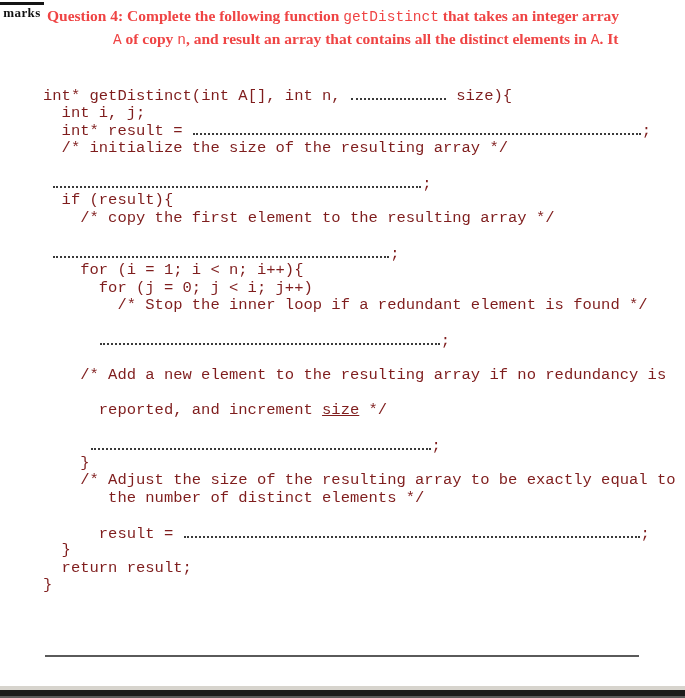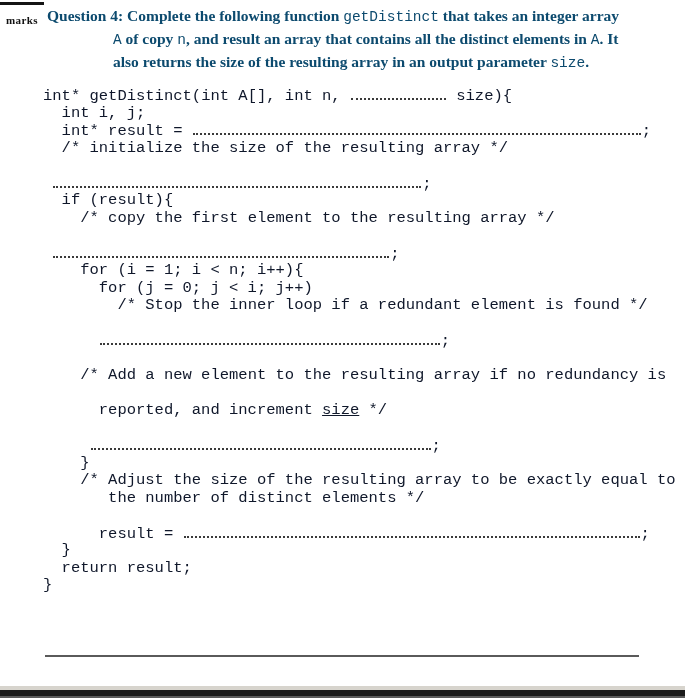--- a/index.html
+++ b/index.html
@@ -5,39 +5,39 @@
   html,body { margin:0; padding:0; background:#e9e9e9; }
   #page {
     position:relative; width:685px; height:698px; background:#ffffff;
     overflow:hidden; font-family:"Liberation Serif", serif; color:#1b1b1b;
   }
   
   #marks-box {
     position:absolute; top:2px; left:0; width:44px;
     border-top:3px solid #141414; text-align:center;
     font-family:"Liberation Serif", serif; font-weight:bold;
-    font-size:11px; letter-spacing:0.4px; padding-top:9px; color:#111;
+    font-size:13px; letter-spacing:0.4px; padding-top:0; color:#111;
   }
   
   #question {
     position:absolute; top:5px; left:47px; width:622px;
     font-size:15.5px; font-weight:bold; line-height:22px;
-    color:#0c4a6e;
+    color:#ef4444;
   }
   .q-line { white-space:nowrap; }
   .q-line.cont { padding-left:66px; }
   .q-mono {
     font-family:"Liberation Mono", monospace; font-weight:normal;
     font-size:14.5px; letter-spacing:0;
   }
   
   #code {
     position:absolute; top:87px; left:43px; width:630px;
     font-family:"Liberation Mono", monospace; font-size:15.5px;
-    line-height:17.5px; color:#0f172a; white-space:pre;
+    line-height:17.5px; color:#7f1d1d; white-space:pre;
   }
   .code-line { height:17.5px; }
   .fill-blank {
     display:inline-block; border-bottom:2px dotted #3a3a3a;
     height:11px; margin:0 1px;
   }
   .u { text-decoration:underline; }
   
   #footer-rule {
     position:absolute; top:655px; left:45px; width:594px;
@@ -59,21 +59,20 @@
 
 <div id="page">
 
   <div id="marks-box">
     <span>marks</span>
   </div>
 
   <div id="question">
       <div class="q-line"><span>Question 4: Complete the following function </span><span class="q-mono">getDistinct</span><span> that takes an integer array</span></div>
       <div class="q-line cont"><span class="q-mono">A</span><span> of copy </span><span class="q-mono">n</span><span>, and result an array that contains all the distinct elements in </span><span class="q-mono">A</span><span>. It</span></div>
-      <div class="q-line cont"><span>also returns the size of the resulting array in an output parameter </span><span class="q-mono">size</span><span>.</span></div>
     </div>
 
   <div id="code"><div class="code-line" style="padding-left: 0ch;"><span>int* getDistinct(int A[], int n, </span><span class="fill-blank" style="width: 95px;"></span><span> size){</span></div><div class="code-line" style="padding-left: 2ch;"><span>int i, j;</span></div><div class="code-line" style="padding-left: 2ch;"><span>int* result = </span><span class="fill-blank" style="width: 448px;"></span><span>;</span></div><div class="code-line" style="padding-left: 2ch;"><span>/* initialize the size of the resulting array */</span></div><div class="code-line" style="padding-left: 0ch;"></div><div class="code-line" style="padding-left: 1ch;"><span class="fill-blank" style="width: 368px;"></span><span>;</span></div><div class="code-line" style="padding-left: 2ch;"><span>if (result){</span></div><div class="code-line" style="padding-left: 4ch;"><span>/* copy the first element to the resulting array */</span></div><div class="code-line" style="padding-left: 0ch;"></div><div class="code-line" style="padding-left: 1ch;"><span class="fill-blank" style="width: 336px;"></span><span>;</span></div><div class="code-line" style="padding-left: 4ch;"><span>for (i = 1; i &lt; n; i++){</span></div><div class="code-line" style="padding-left: 6ch;"><span>for (j = 0; j &lt; i; j++)</span></div><div class="code-line" style="padding-left: 8ch;"><span>/* Stop the inner loop if a redundant element is found */</span></div><div class="code-line" style="padding-left: 0ch;"></div><div class="code-line" style="padding-left: 6ch;"><span class="fill-blank" style="width: 340px;"></span><span>;</span></div><div class="code-line" style="padding-left: 0ch;"></div><div class="code-line" style="padding-left: 4ch;"><span>/* Add a new element to the resulting array if no redundancy is</span></div><div class="code-line" style="padding-left: 0ch;"></div><div class="code-line" style="padding-left: 6ch;"><span>reported, and increment </span><span class="u">size</span><span> */</span></div><div class="code-line" style="padding-left: 0ch;"></div><div class="code-line" style="padding-left: 5ch;"><span class="fill-blank" style="width: 340px;"></span><span>;</span></div><div class="code-line" style="padding-left: 4ch;"><span>}</span></div><div class="code-line" style="padding-left: 4ch;"><span>/* Adjust the size of the resulting array to be exactly equal to</span></div><div class="code-line" style="padding-left: 7ch;"><span>the number of distinct elements */</span></div><div class="code-line" style="padding-left: 0ch;"></div><div class="code-line" style="padding-left: 6ch;"><span>result = </span><span class="fill-blank" style="width: 456px;"></span><span>;</span></div><div class="code-line" style="padding-left: 2ch;"><span>}</span></div><div class="code-line" style="padding-left: 2ch;"><span>return result;</span></div><div class="code-line" style="padding-left: 0ch;"><span>}</span></div></div>
 
   <div id="footer-rule"></div>
   <div id="page-number">4/4</div>
 
   <div id="bottom-band">
     <div class="strip-light"></div>
     <div class="strip-dark"></div>

